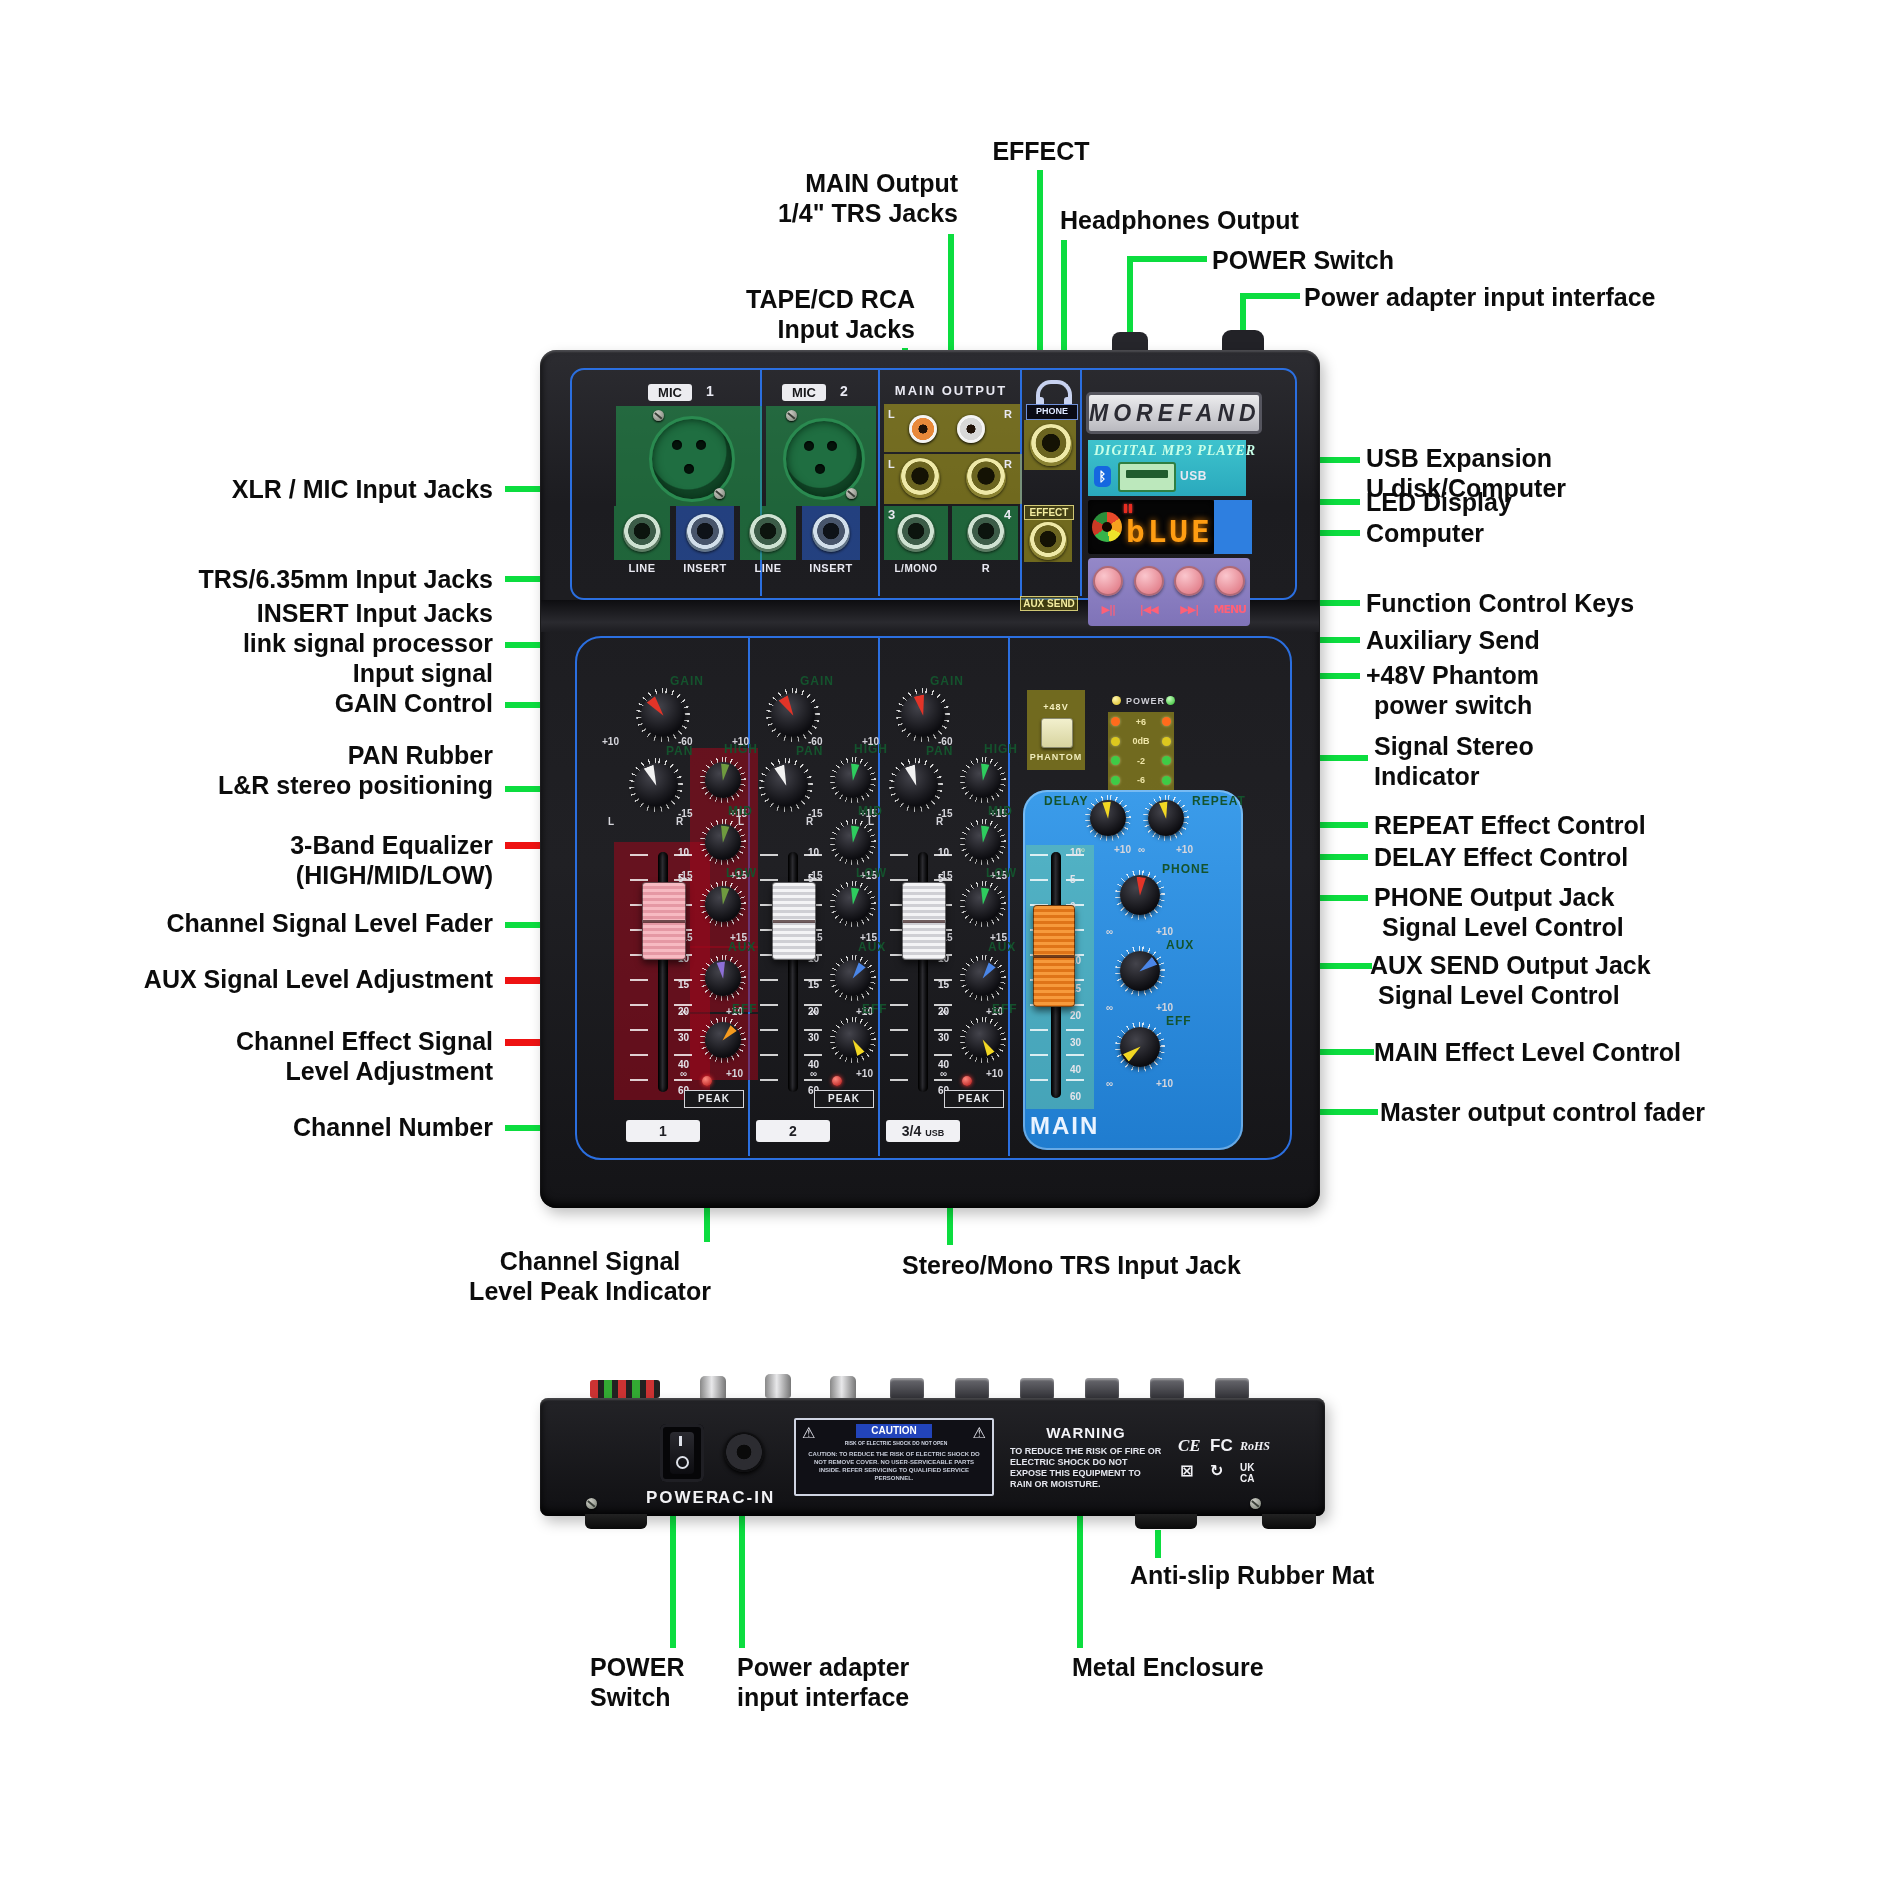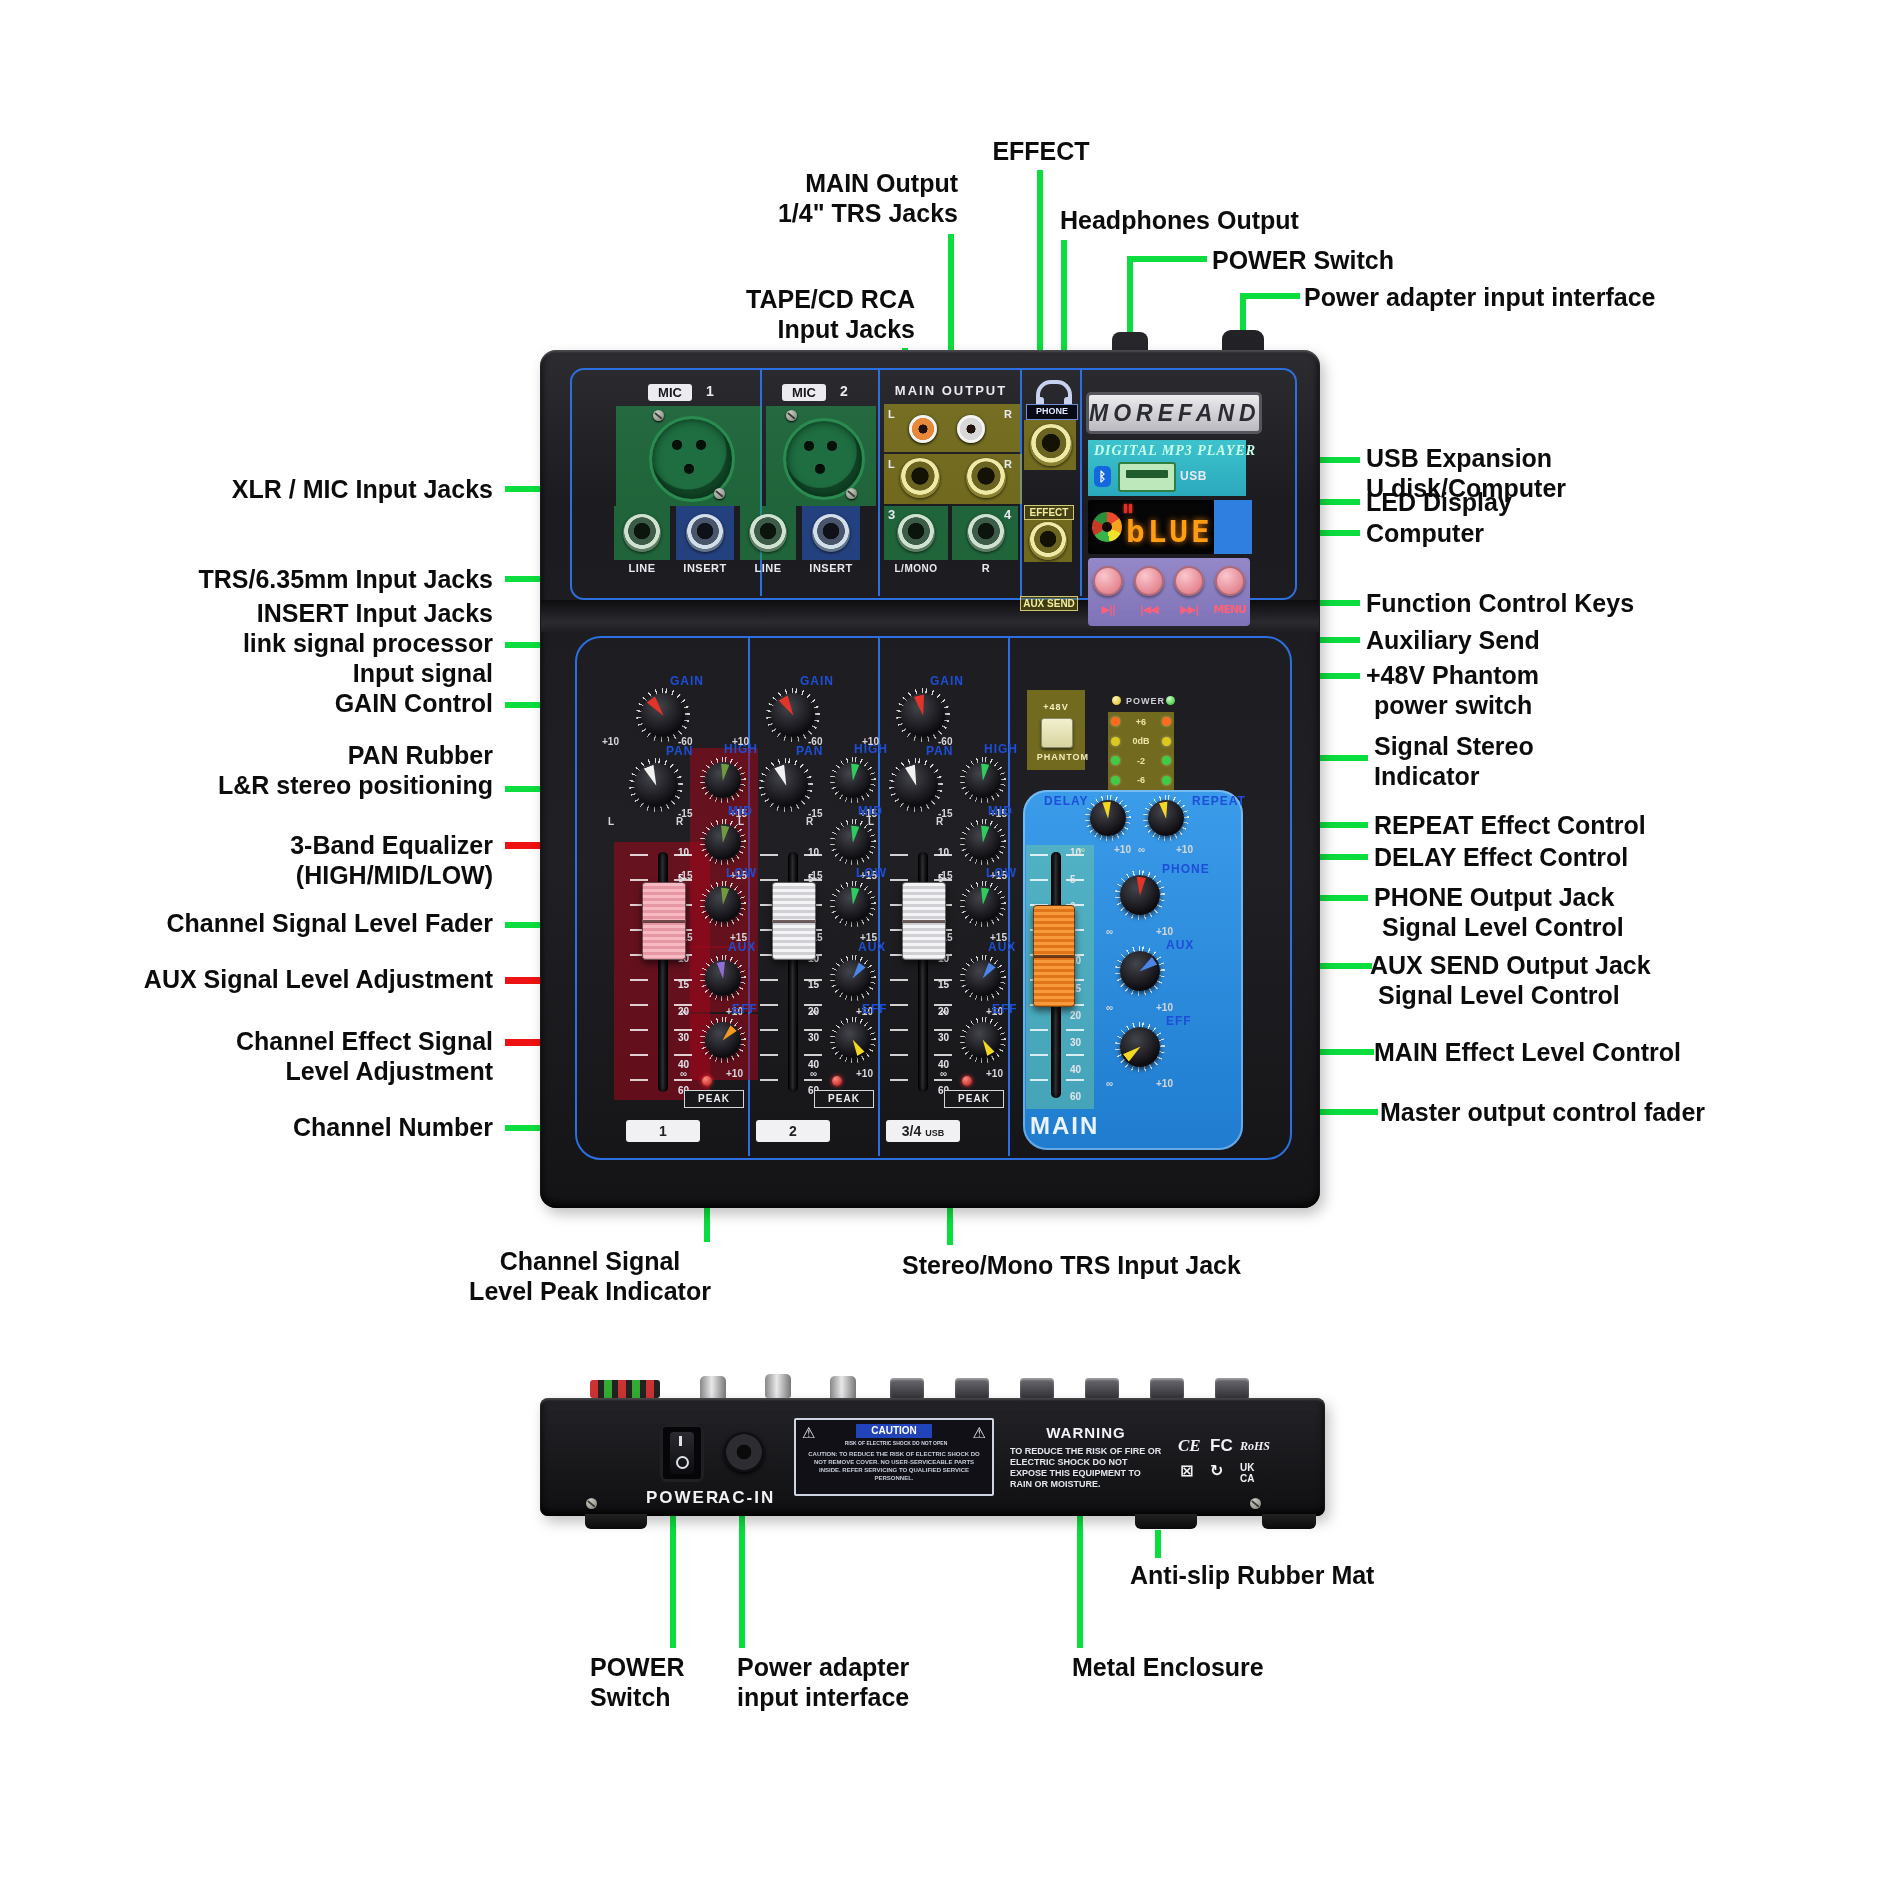--- a/index.html
+++ b/index.html
@@ -28,21 +28,21 @@
   
   .trs{position:absolute;border-radius:50%;background:radial-gradient(circle at 50% 45%, #0c140e 0 28%, #3c5c48 30% 48%, #cfe2d2 50% 62%, #5d7a63 64% 78%, #b9ccba 80% 100%);box-shadow:0 1px 3px rgba(0,0,0,.7)}
   .trsy{background:radial-gradient(circle at 50% 45%, #141204 0 28%, #6b6420 30% 48%, #efe9a8 50% 62%, #8a8232 64% 78%, #d9d188 80% 100%)}
   .rca{position:absolute;border-radius:50%}
   .xlr{position:absolute;border-radius:50%;background:radial-gradient(circle at 45% 40%, #1f6e41 0 58%, #114426 60% 100%);border:3px solid #2a8a50;box-shadow:inset 0 0 10px #062a14}
   .pinhole{position:absolute;width:10px;height:10px;border-radius:50%;background:#04130a;box-shadow:inset 0 1px 2px #000}
   .screw{position:absolute;width:11px;height:11px;border-radius:50%;background:radial-gradient(circle at 35% 30%,#cfcfc8,#777d72);box-shadow:0 1px 2px #000}
   .screw::after{content:"";position:absolute;left:1px;right:1px;top:4.5px;height:1.5px;background:#3a3f38;transform:rotate(40deg)}
   
   .dtx{position:absolute;font:700 11px/13px "Liberation Sans",sans-serif;color:#e9e9f2;letter-spacing:.5px}
-  .klabel{position:absolute;font:700 12px/14px "Liberation Sans",sans-serif;color:#1d4ed8;letter-spacing:1px}
+  .klabel{position:absolute;font:700 12px/14px "Liberation Sans",sans-serif;color:#14532d;letter-spacing:1px}
   .mark{position:absolute;font:700 10px/12px "Liberation Sans",sans-serif;color:#d6d6dc}
   .wbox{position:absolute;background:#ececf0;color:#17171a;border-radius:3px;text-align:center;font:700 13px/17px "Liberation Sans",sans-serif}
   
   .knob{position:absolute;border-radius:50%;background:repeating-conic-gradient(from 6deg, rgba(255,255,255,.85) 0deg 3deg, rgba(255,255,255,0) 3deg 16deg)}
   .knob::before{content:"";position:absolute;inset:5px;border-radius:50%;background:radial-gradient(circle at 40% 32%, #44444c, #0c0c10 72%);box-shadow:0 2px 5px rgba(0,0,0,.65)}
   .k54{width:54px;height:54px}.k46{width:46px;height:46px}.k50{width:50px;height:50px}
   .ptw{position:absolute;inset:5px;border-radius:50%}
   .pt{position:absolute;left:50%;top:5%;width:34%;height:47%;transform:translateX(-50%);
       clip-path:polygon(15% 0,85% 0,50% 100%)}
   
@@ -553,21 +553,21 @@
       </div>
     <div class="fcap capw" style="left:64px;top:250px;width:42px;height:76px"></div>
     <div class="peakled" style="left:124px;top:444px"></div>
     <div class="peakbox" style="left:106px;top:458px;width:58px;height:16px">PEAK</div>
     <div class="numbox" style="left:48px;top:488px;width:74px;height:22px"><span>3/4</span> <span class="sfx">USB</span></div>
   </div>
 
   <div class="ovy" style="left:1027px;top:690px;width:58px;height:80px"></div>
   <div class="tinyw" style="left:1027px;top:702px;width:58px;text-align:center;color:#f5f0c0">+48V</div>
   <div class="abs" style="left:1041px;top:718px;width:30px;height:28px;background:linear-gradient(180deg,#f2f0cd,#d8d4a0);border:1px solid #8a8a70;border-radius:3px;box-shadow:0 2px 3px rgba(0,0,0,.5)"></div>
-  <div class="tinyw" style="left:1023px;top:752px;width:66px;text-align:right;color:#f0ecbc">PHANTOM</div>
+  <div class="tinyw" style="left:1023px;top:752px;width:66px;text-align:center;color:#f0ecbc">PHANTOM</div>
 
   <div class="led8" style="left:1112px;top:696px;background:radial-gradient(circle at 35% 30%,#fff7b0,#d8b818)"></div>
   <div class="tinyw" style="left:1126px;top:696px">POWER</div>
   <div class="led8" style="left:1166px;top:696px;background:radial-gradient(circle at 35% 30%,#c8ffc0,#28b828)"></div>
 
   <div class="ovy meter" style="left:1108px;top:712px;width:66px;height:78px">
 
       <div class="mrow">
         <i class="mled" style="background: rgb(255, 107, 28);"></i>
         <span class="mlab">+6</span>

